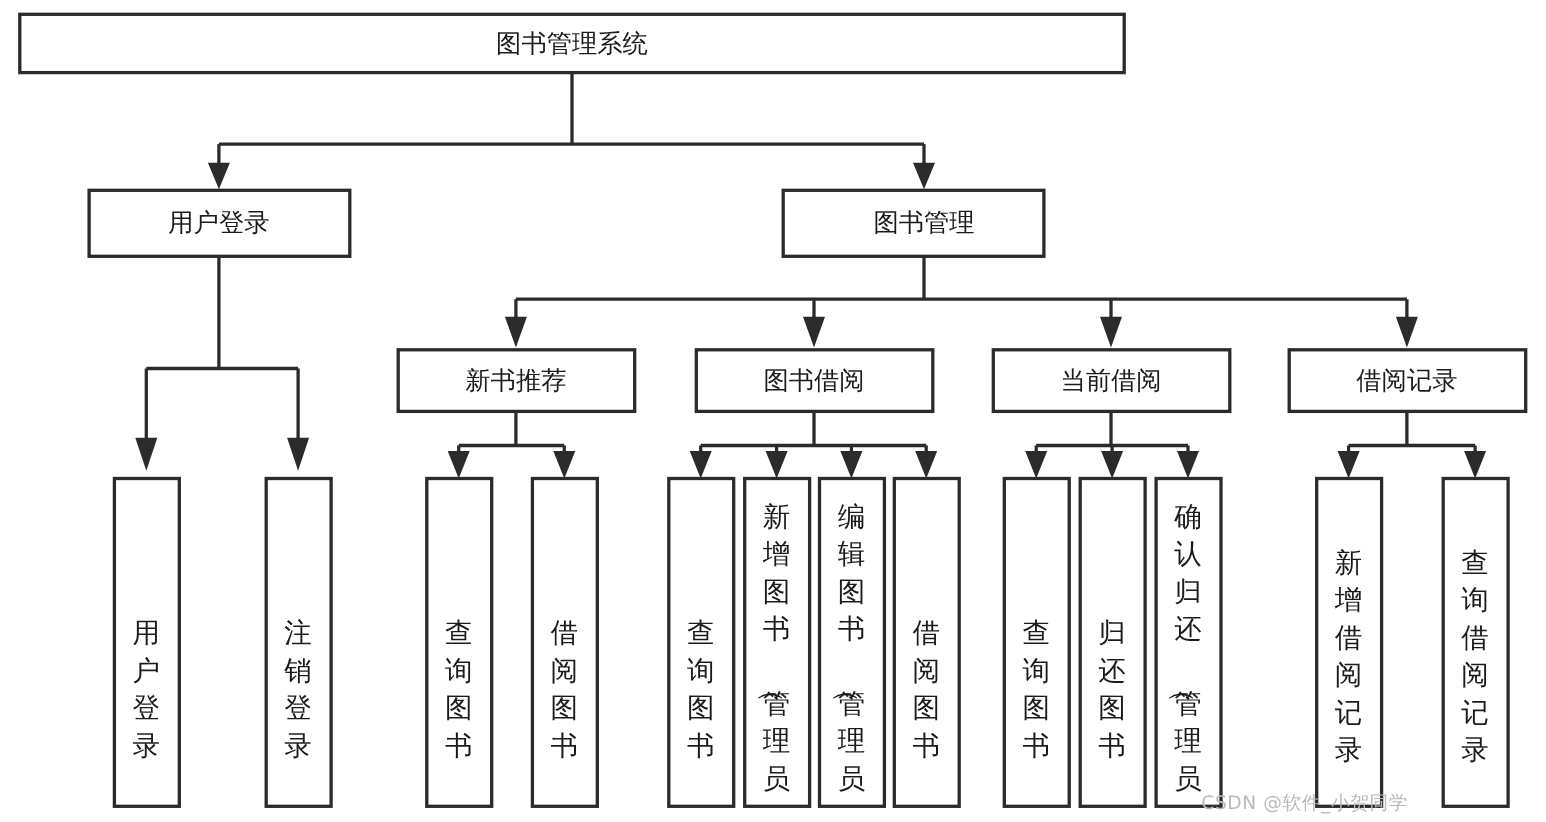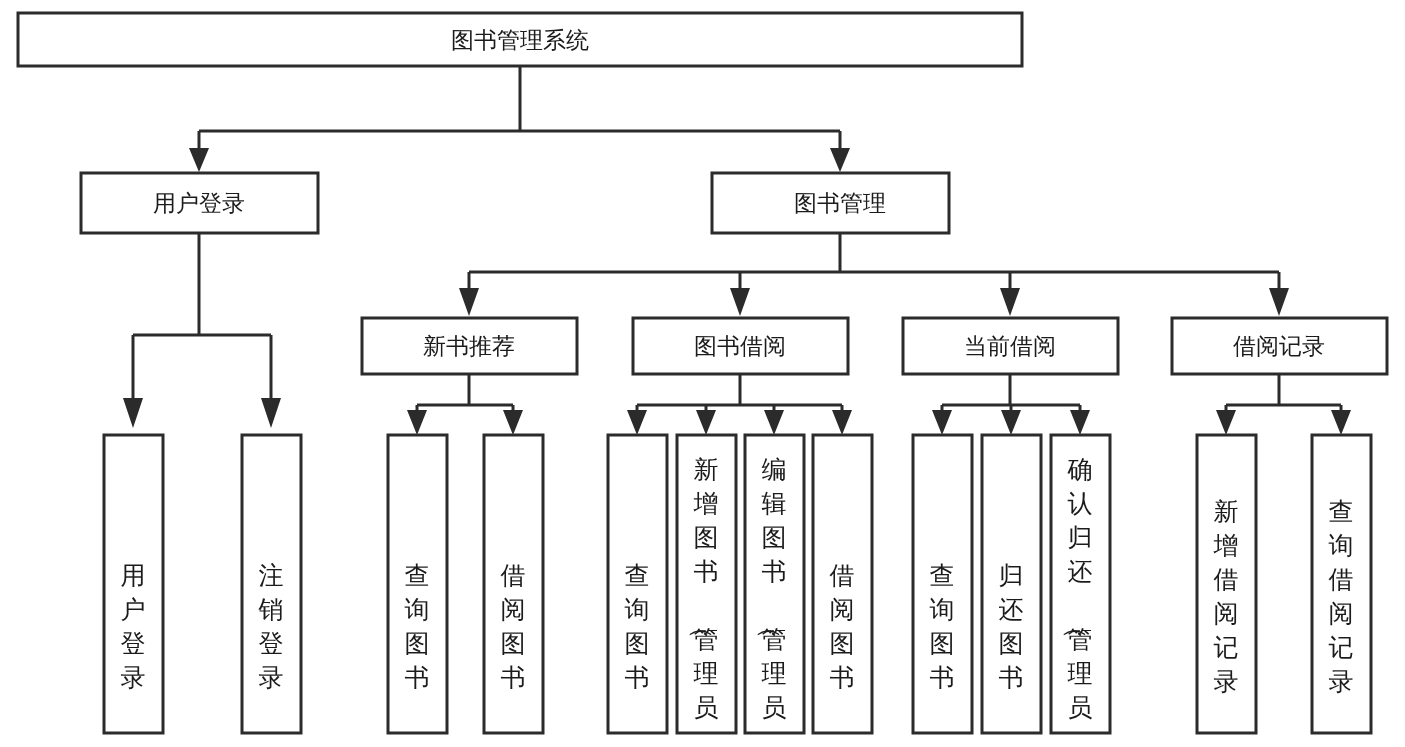--- a/index.html
+++ b/index.html
@@ -217,13 +217,14 @@
     <rect class="node-box" x="1197" y="435" width="59" height="298"></rect>
     <text class="node-label-v" x="1226" y="520"><tspan x="1226" y="520">新</tspan><tspan x="1226" y="554">增</tspan><tspan x="1226" y="588">借</tspan><tspan x="1226" y="622">阅</tspan><tspan x="1226" y="656">记</tspan><tspan x="1226" y="690">录</tspan></text>
   </g>
   <g>
     <rect class="node-box" x="1312" y="435" width="59" height="298"></rect>
     <text class="node-label-v" x="1341" y="520"><tspan x="1341" y="520">查</tspan><tspan x="1341" y="554">询</tspan><tspan x="1341" y="588">借</tspan><tspan x="1341" y="622">阅</tspan><tspan x="1341" y="656">记</tspan><tspan x="1341" y="690">录</tspan></text>
   </g>
 
 </svg>
 
+<div class="watermark">CSDN @软件_小贺同学</div>
 </div>
 
 </body></html>

